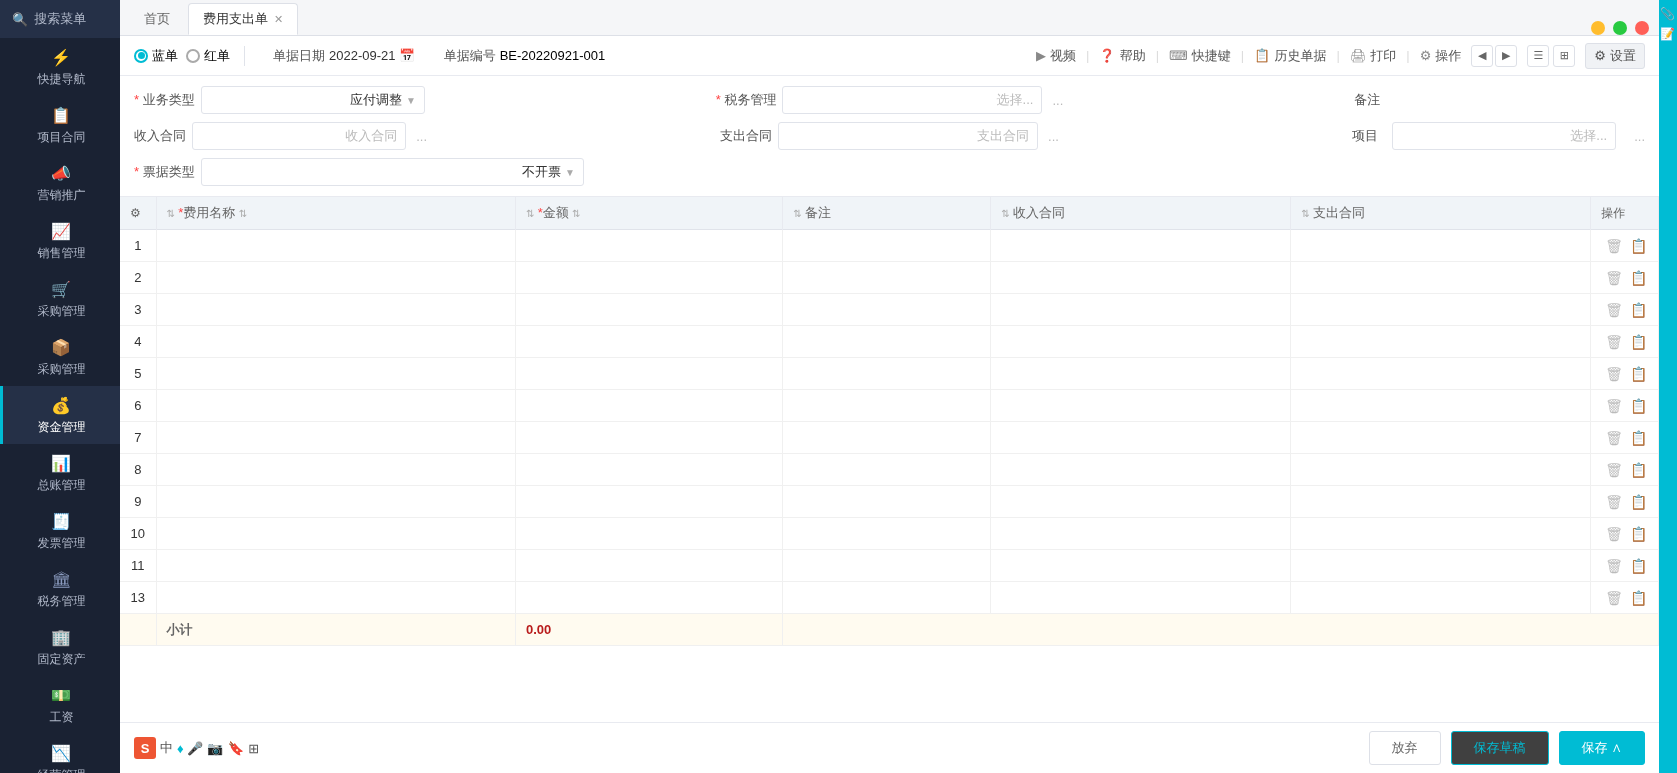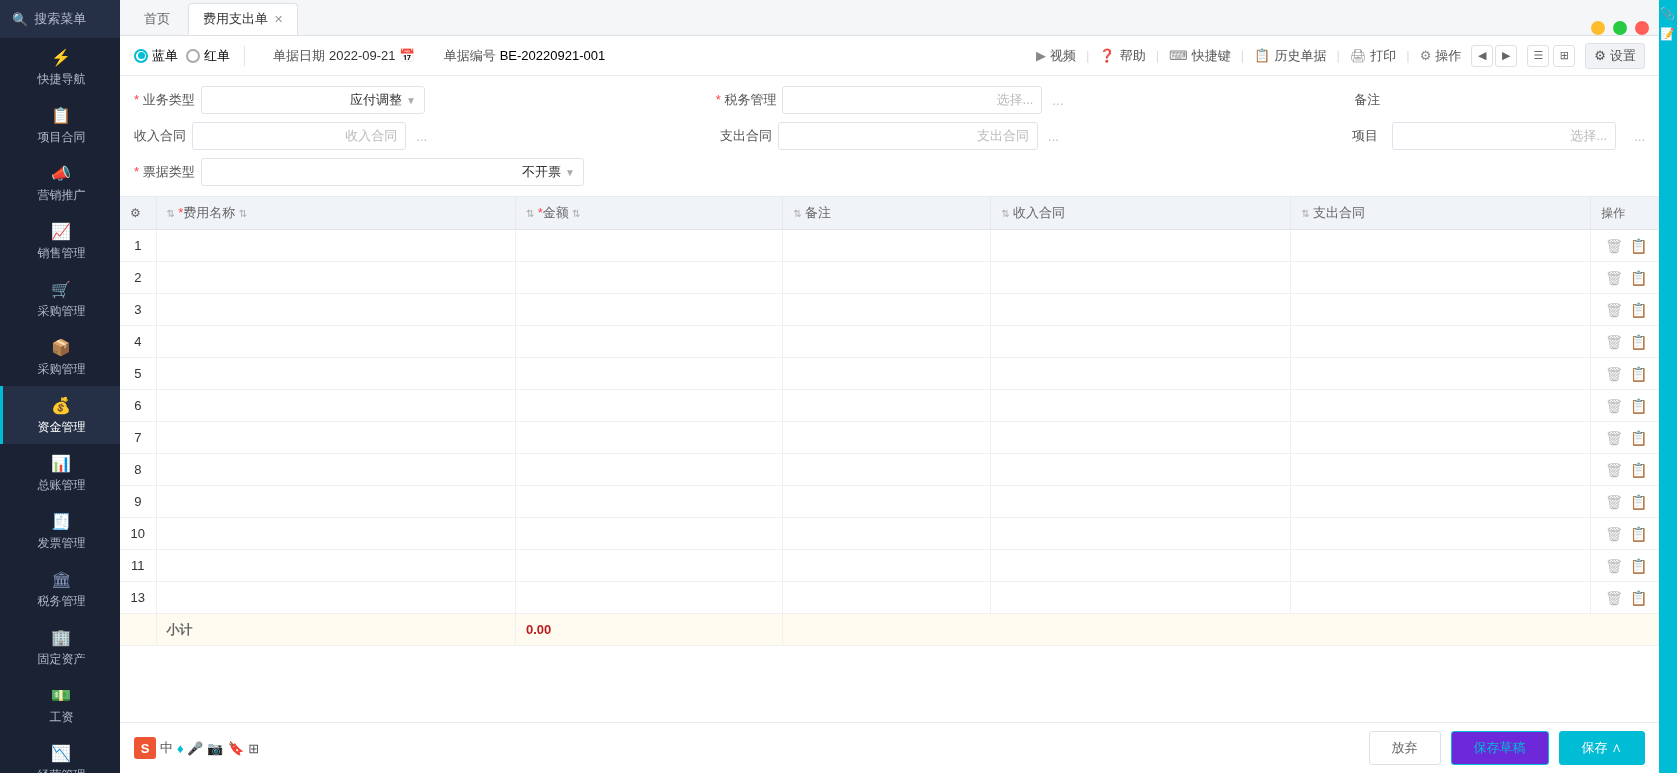--- a/index.html
+++ b/index.html
@@ -200,21 +200,21 @@
       padding: 8px 14px;
       display: flex;
       align-items: center;
       justify-content: space-between;
     }
     .brand-logo { display: flex; align-items: center; gap: 4px; }
     .brand-logo .s-icon { background: #e53; color: #fff; width: 22px; height: 22px; border-radius: 3px; display: flex; align-items: center; justify-content: center; font-weight: bold; font-size: 13px; }
     .footer-actions { display: flex; gap: 10px; }
     .btn { padding: 7px 22px; border-radius: 3px; cursor: pointer; font-size: 13px; border: 1px solid transparent; }
     .btn-discard { background: #fff; border: 1px solid #dde0e7; color: #666; }
-    .btn-draft { background: #6d28d9; border: 1px solid #00bcd4; color: #00bcd4; }
+    .btn-draft { background: #404040; border: 1px solid #00bcd4; color: #00bcd4; }
     .btn-save { background: #00bcd4; color: #fff; border: 1px solid #00bcd4; }
 
     
     .right-sidebar {
       width: 18px;
       background: #00bcd4;
       display: flex;
       flex-direction: column;
       align-items: center;
       padding: 4px 0;

